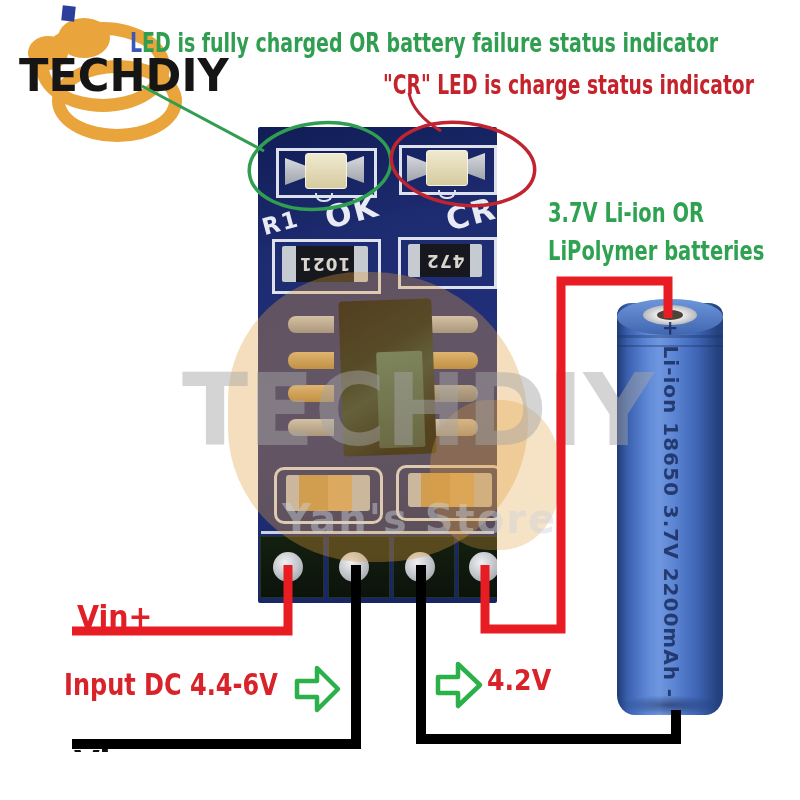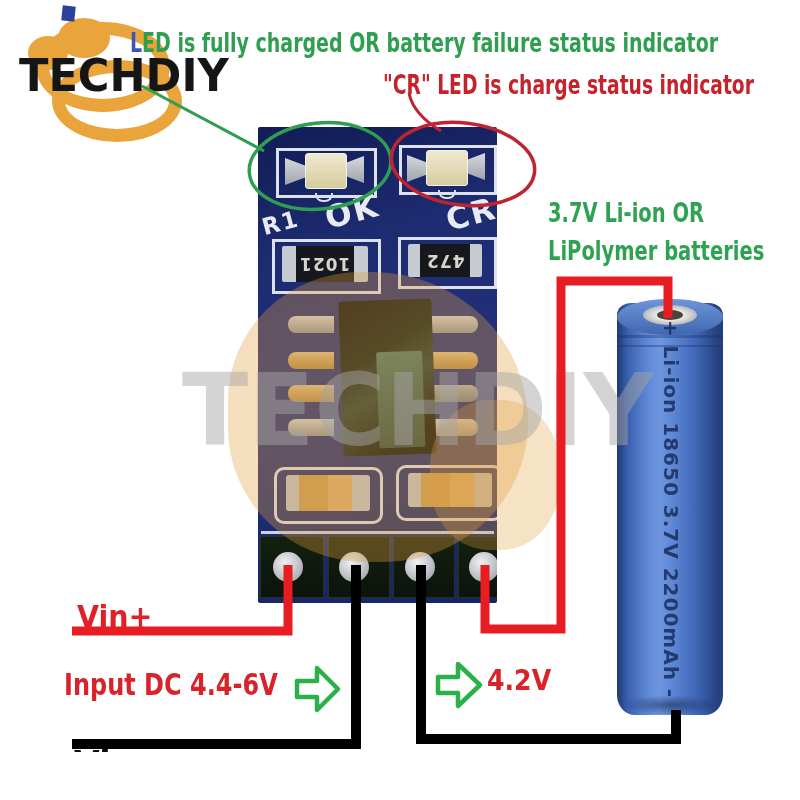--- a/index.html
+++ b/index.html
@@ -173,20 +173,21 @@
     <div class="pad-cell" style="left:200px; width:39px;"></div>
     <div class="pad" style="left:15px;"></div>
     <div class="pad" style="left:81px;"></div>
     <div class="pad" style="left:147px;"></div>
     <div class="pad" style="left:211px;"></div>
   </div>
 
   <div class="abs" id="wm-cloud"></div>
   <div class="abs" id="wm-cloud2"></div>
   <div class="abs nowrap" id="wm-text">TECHDIY</div>
+  <div class="abs nowrap" id="wm-store">Yan's Store</div>
 
   <div class="abs" id="battery">
     <div id="batt-body"></div>
     <div id="batt-cap"></div>
     <div id="batt-term"></div>
     <div id="batt-term-center"></div>
     <div class="batt-band" style="top:32px; height:3px;"></div>
     <div class="batt-band" style="top:42px; height:2px;"></div>
     <div id="batt-label-wrap">
       <span id="batt-label">+ Li-ion 18650 3.7V 2200mAh -</span>

